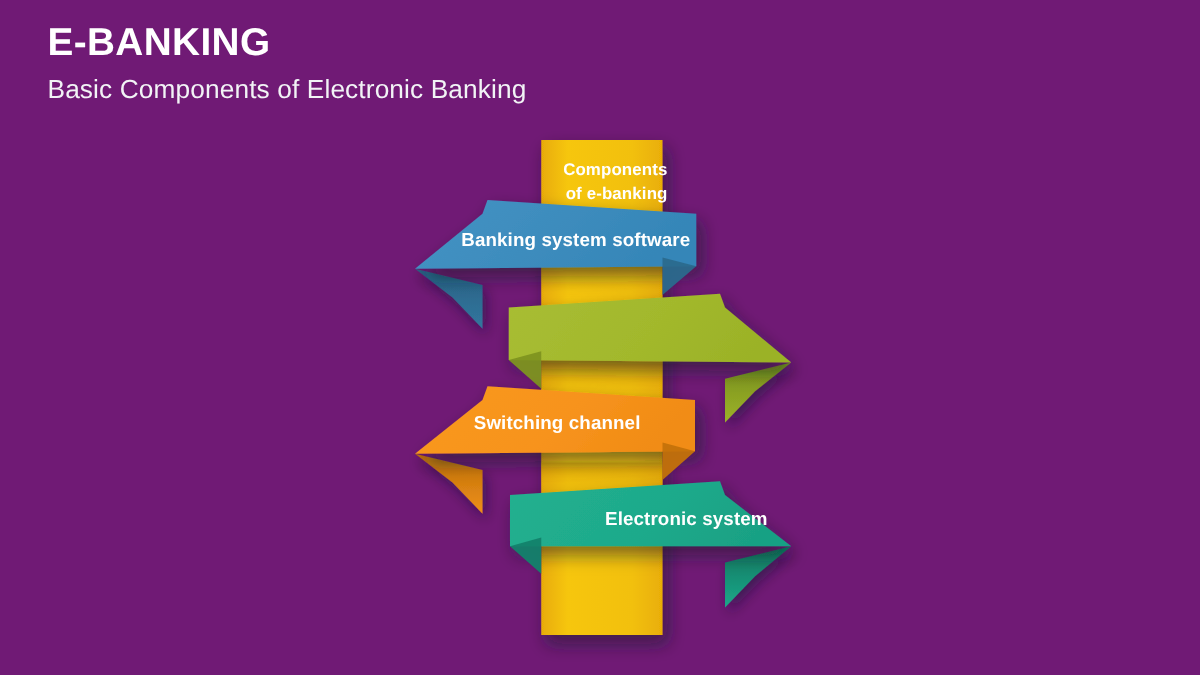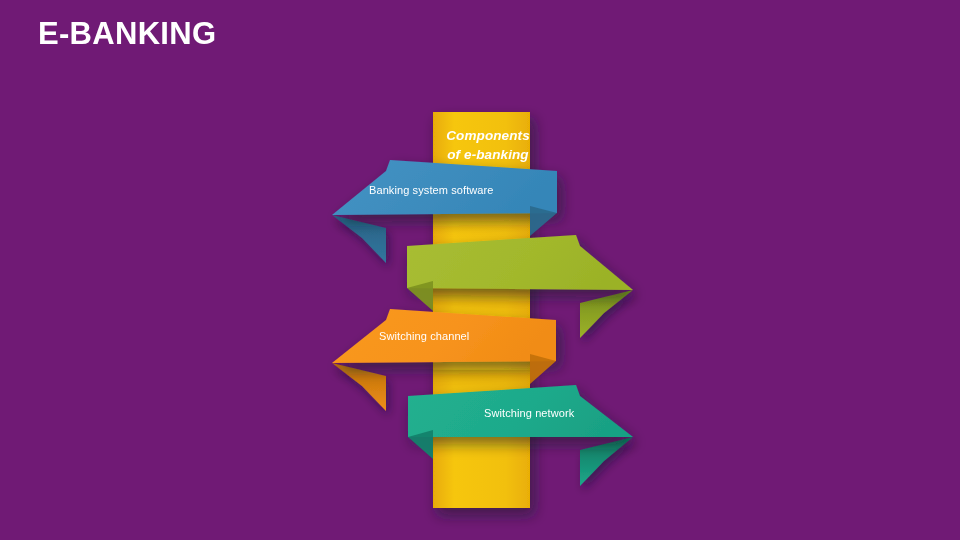--- a/index.html
+++ b/index.html
@@ -19,34 +19,35 @@
   .subtitle{
     position:absolute;left:38px;top:60px;
     font-size:21px;font-weight:normal;color:#f2f4f6;
     letter-spacing:.1px;
   }
 
   .diagram{position:absolute;left:0;top:0;width:960px;height:540px;}
   svg{display:block;}
 
   .lbl{
-    position:absolute;color:#ffffff;font-size:11px;font-weight:normal;
+    position:absolute;color:#ffffff;font-size:15px;font-weight:bold;
     letter-spacing:.1px;white-space:nowrap;pointer-events:none;
   }
   .lbl-col{
     font-size:13.5px;line-height:19px;white-space:normal;width:92px;
-    text-align:center;font-weight:bold;font-style:italic;
+    text-align:right;font-weight:bold;
   }
 </style>
 </head>
 <body>
 
 <div class="slide">
 
   <div class="title">E-BANKING</div>
+  <div class="subtitle">Basic Components of Electronic Banking</div>
 
   <div class="diagram">
     <svg width="960" height="540" viewBox="0 0 960 540" xmlns="http://www.w3.org/2000/svg">
       <defs>
         <linearGradient id="gCol" x1="0" y1="0" x2="1" y2="0">
           <stop offset="0%" stop-color="#e8ab06"></stop>
           <stop offset="22%" stop-color="#f6c60f"></stop>
           <stop offset="75%" stop-color="#f2c00c"></stop>
           <stop offset="100%" stop-color="#e9ae06"></stop>
         </linearGradient>
@@ -141,16 +142,16 @@
     <div class="lbl lbl-col" style="left:442px;top:126px;">
       <div>Components</div>
       <div>of e-banking</div>
     </div>
 
     <div class="lbl" style="left:369px;top:184px;">Banking system software</div>
 
 
     <div class="lbl" style="left:379px;top:330px;">Switching channel</div>
 
-    <div class="lbl" style="left:484px;top:407px;">Switching network</div>
+    <div class="lbl" style="left:484px;top:407px;">Electronic system</div>
   </div>
 
 </div>
 
 </body></html>

